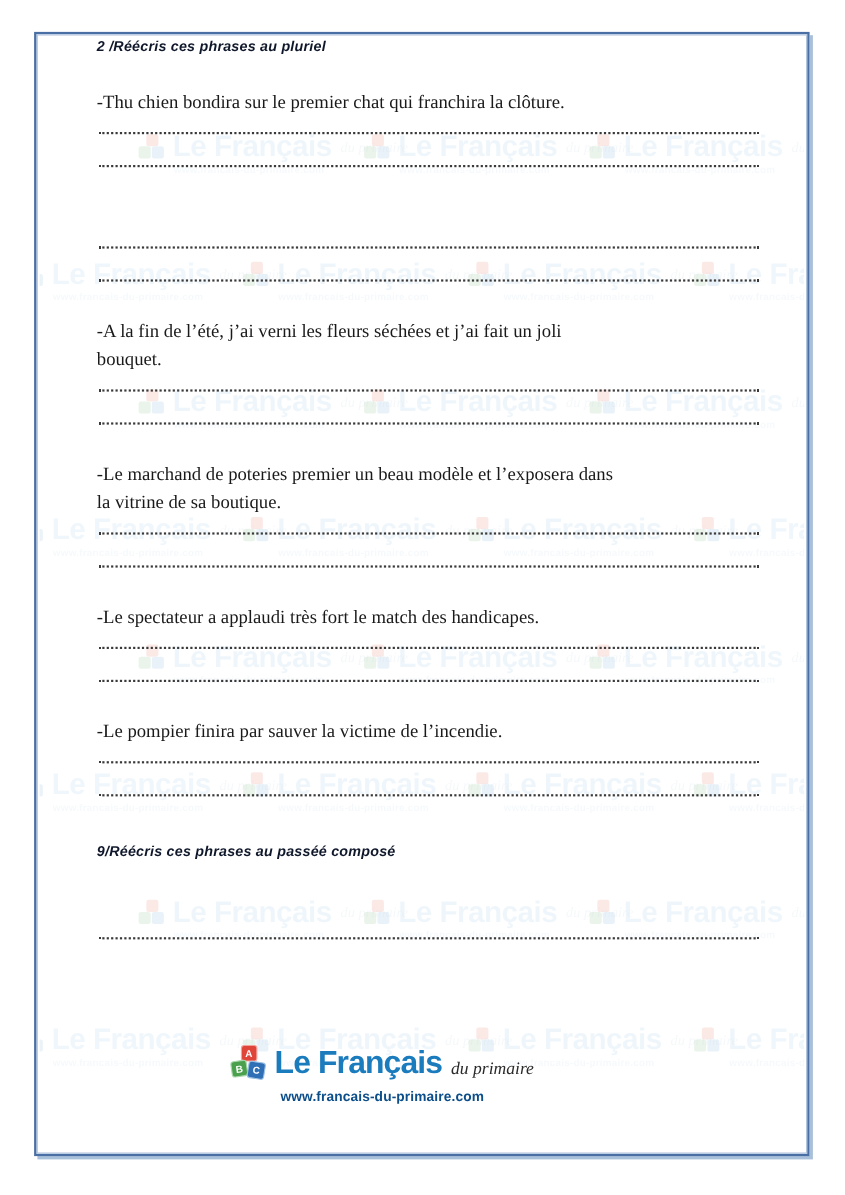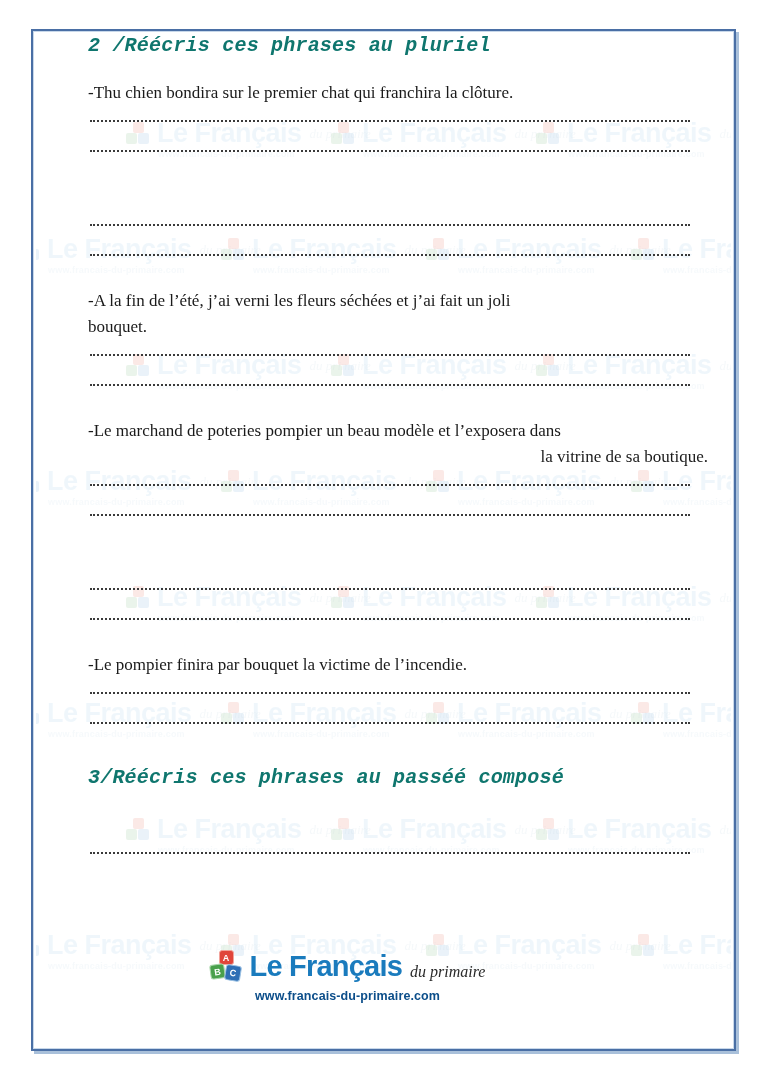--- a/index.html
+++ b/index.html
@@ -111,25 +111,25 @@
     left: 36px;
     top: 34px;
     width: 695px;
     height: 1012px;
     z-index: 2;
   }
 
   .ex-heading {
     position: absolute;
     left: 52px;
-    font-family: Liberation Mono, monospace;
+    font-family: Liberation Sans, sans-serif;
     font-style: italic;
     font-weight: bold;
-    font-size: 20px;
-    color: #0f766e;
+    font-size: 13px;
+    color: #0f172a;
     letter-spacing: 0.2px;
     white-space: nowrap;
   }
 
   .sentence {
     position: absolute;
     left: 52px;
     width: 620px;
     font-family: "Liberation Serif", "DejaVu Serif", serif;
     font-size: 17px;
@@ -570,30 +570,31 @@
       <div class="ex-heading" style="top: 0px;">2 /Réécris ces phrases au pluriel</div>
       <div class="sentence" style="top: 46px;">-Thu chien bondira sur le premier chat qui franchira la clôture.</div>
       <div class="answer-line" style="top: 84px;"></div>
       <div class="answer-line" style="top: 114px;"></div>
       <div class="answer-line" style="top: 188px;"></div>
       <div class="answer-line" style="top: 218px;"></div>
       <div class="sentence" style="top: 254px;">-A la fin de l’été, j’ai verni les fleurs séchées et j’ai fait un joli</div>
       <div class="sentence" style="top: 280px;">bouquet.</div>
       <div class="answer-line" style="top: 318px;"></div>
       <div class="answer-line" style="top: 348px;"></div>
-      <div class="sentence" style="top: 384px;">-Le marchand de poteries pompier un beau modèle et l’exposera dans</div>
-      <div class="sentence" style="top: 410px; text-align: right;">la vitrine de sa boutique.</div>
+      <div class="sentence" style="top: 384px;">-Le marchand de poteries premier un beau modèle et l’exposera dans</div>
+      <div class="sentence" style="top: 410px;">la vitrine de sa boutique.</div>
       <div class="answer-line" style="top: 448px;"></div>
       <div class="answer-line" style="top: 478px;"></div>
+      <div class="sentence" style="top: 514px;">-Le spectateur a applaudi très fort le match des handicapes.</div>
       <div class="answer-line" style="top: 552px;"></div>
       <div class="answer-line" style="top: 582px;"></div>
-      <div class="sentence" style="top: 618px;">-Le pompier finira par bouquet la victime de l’incendie.</div>
+      <div class="sentence" style="top: 618px;">-Le pompier finira par sauver la victime de l’incendie.</div>
       <div class="answer-line" style="top: 656px;"></div>
       <div class="answer-line" style="top: 686px;"></div>
-      <div class="ex-heading" style="top: 732px;">3/Réécris ces phrases au passéé composé</div>
+      <div class="ex-heading" style="top: 732px;">9/Réécris ces phrases au passéé composé</div>
       <div class="answer-line" style="top: 816px;"></div>
     </div>
 
   <div class="footer-logo" style="top: 950px;">
     <div class="logo-row">
       <span class="logo-blocks">
         <span class="blk-a">A</span>
         <span class="blk-b">B</span>
         <span class="blk-c">C</span>
       </span>

